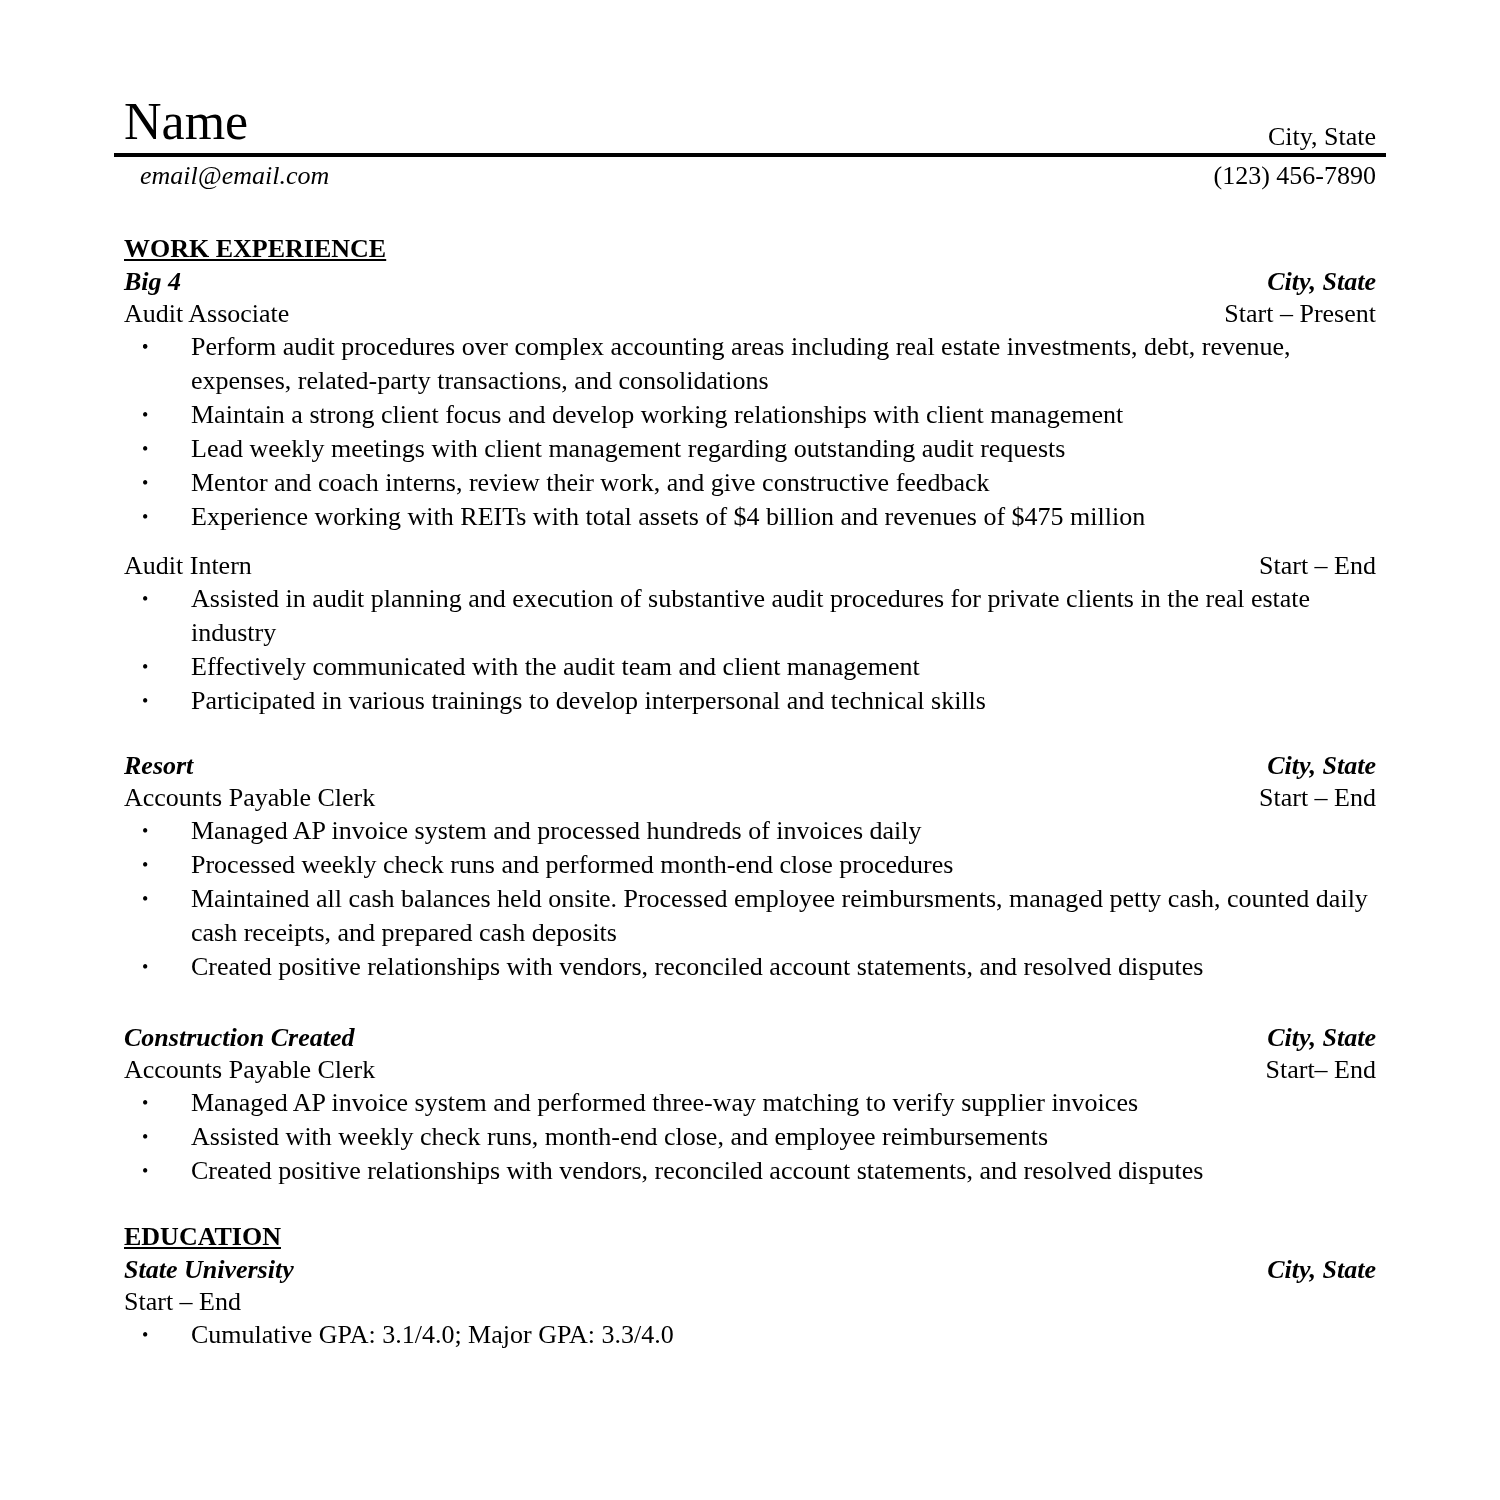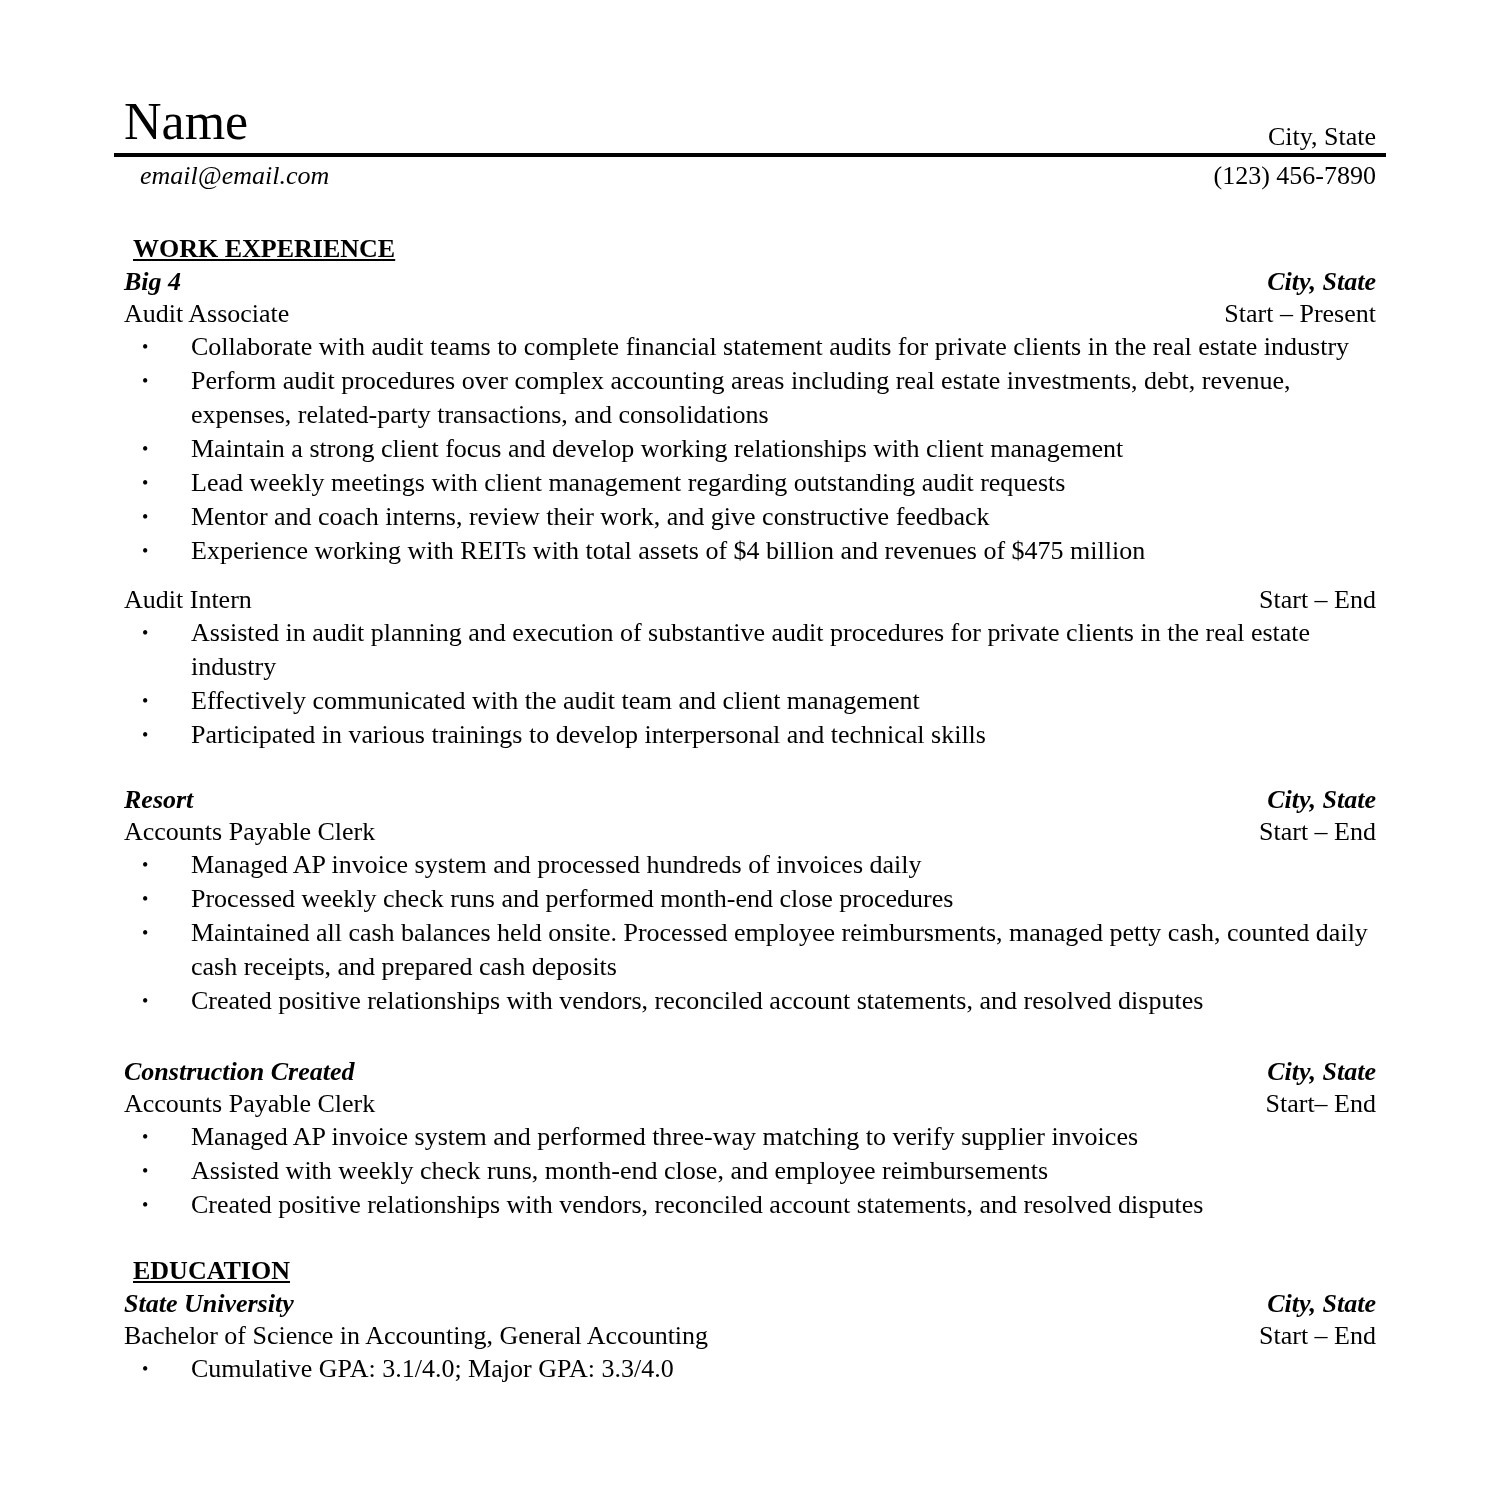--- a/index.html
+++ b/index.html
@@ -7,21 +7,21 @@
          font-family: "Liberation Serif", "DejaVu Serif", serif; color: #000; }
   .page { position: absolute; left: 124px; top: 0; width: 1252px; }
   .header { position: absolute; top: 92px; left: 0; width: 1252px; height: 60px; }
   .name { position: absolute; left: 0; top: 0; font-size: 52px; line-height: 60px; }
   .hcity { position: absolute; right: 0; top: 30px; font-size: 26px; line-height: 30px; }
   .rule { position: absolute; left: -10px; top: 153px; width: 1272px; height: 4px; background: #000; }
   .contact { position: absolute; top: 160px; left: 0; width: 1252px; font-size: 26px; line-height: 32px; }
   .contact .email { position: absolute; left: 16px; font-style: italic; }
   .contact .phone { position: absolute; right: 0; }
   .body { position: absolute; top: 232px; left: 0; width: 1252px; font-size: 26px; }
-  .section-title { font-weight: bold; text-decoration: underline; line-height: 34px; margin-left: 9px; }
+  .section-title { font-weight: bold; text-decoration: underline; line-height: 34px; }
   .row { display: flex; justify-content: space-between; line-height: 32px; }
   .bold { font-weight: bold; font-style: italic; }
   .ital { }
   ul { margin: 0; padding: 0; list-style: none; }
   li { position: relative; padding-left: 67px; line-height: 34px; }
   li .bullet { position: absolute; left: 18px; top: 0; font-size: 18px; }
   .gap-s { height: 16px; }
   .gap-m { height: 32px; }
   .gap-l { height: 38px; }
 </style>
@@ -45,21 +45,21 @@
     <div>
       <div class="row">
         <span class="bold">Big 4</span>
         <span class="bold">City, State</span>
       </div>
       <div class="row">
         <span class="ital">Audit Associate</span>
         <span class="ital">Start – Present</span>
       </div>
       <ul>
-        <li><span class="bullet">•</span><span>Collaborate with audit teams to complete financial statement audits for private clients in the real estate industry</span></li>
+        <li><span class="bullet">•</span></li>
         <li><span class="bullet">•</span><span>Perform audit procedures over complex accounting areas including real estate investments, debt, revenue, expenses, related-party transactions, and consolidations</span></li>
         <li><span class="bullet">•</span><span>Maintain a strong client focus and develop working relationships with client management</span></li>
         <li><span class="bullet">•</span><span>Lead weekly meetings with client management regarding outstanding audit requests</span></li>
         <li><span class="bullet">•</span><span>Mentor and coach interns, review their work, and give constructive feedback</span></li>
         <li><span class="bullet">•</span><span>Experience working with REITs with total assets of $4 billion and revenues of $475 million</span></li>
       </ul>
       <div class="gap-s"></div>
       <div class="row">
         <span class="ital">Audit Intern</span>
         <span class="ital">Start – End</span>
@@ -110,21 +110,20 @@
 
     <div class="gap-m"></div>
 
     <div class="section-title">EDUCATION</div>
     <div>
       <div class="row">
         <span class="bold">State University</span>
         <span class="bold">City, State</span>
       </div>
       <div class="row">
-        <span class="ital">Bachelor of Science in Accounting, General Accounting</span>
         <span class="ital">Start – End</span>
       </div>
       <ul>
         <li><span class="bullet">•</span><span>Cumulative GPA: 3.1/4.0; Major GPA: 3.3/4.0</span></li>
       </ul>
     </div>
 
     <div class="gap-l"></div>
 
   </div>

